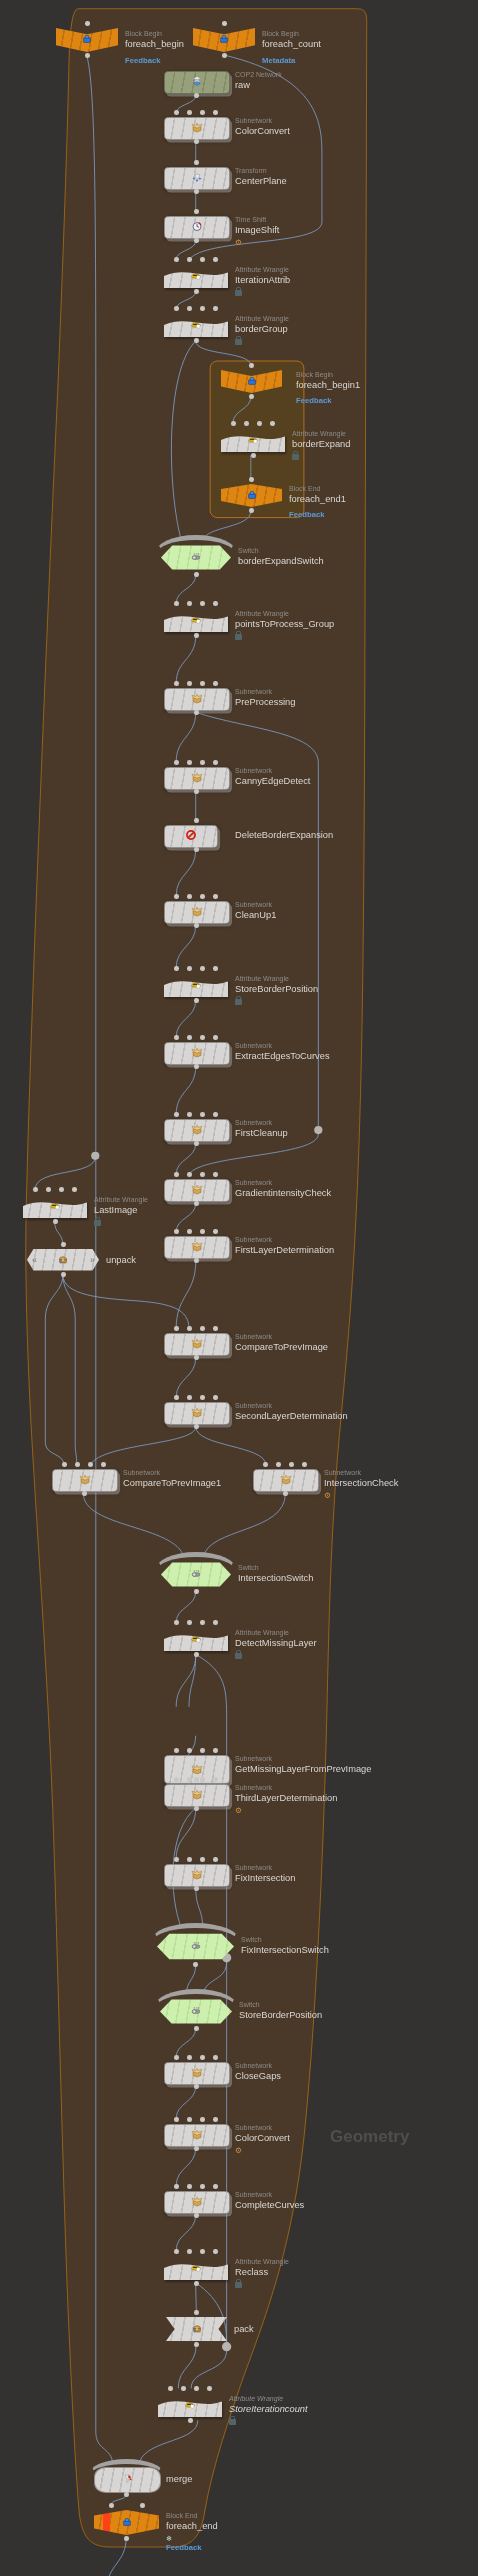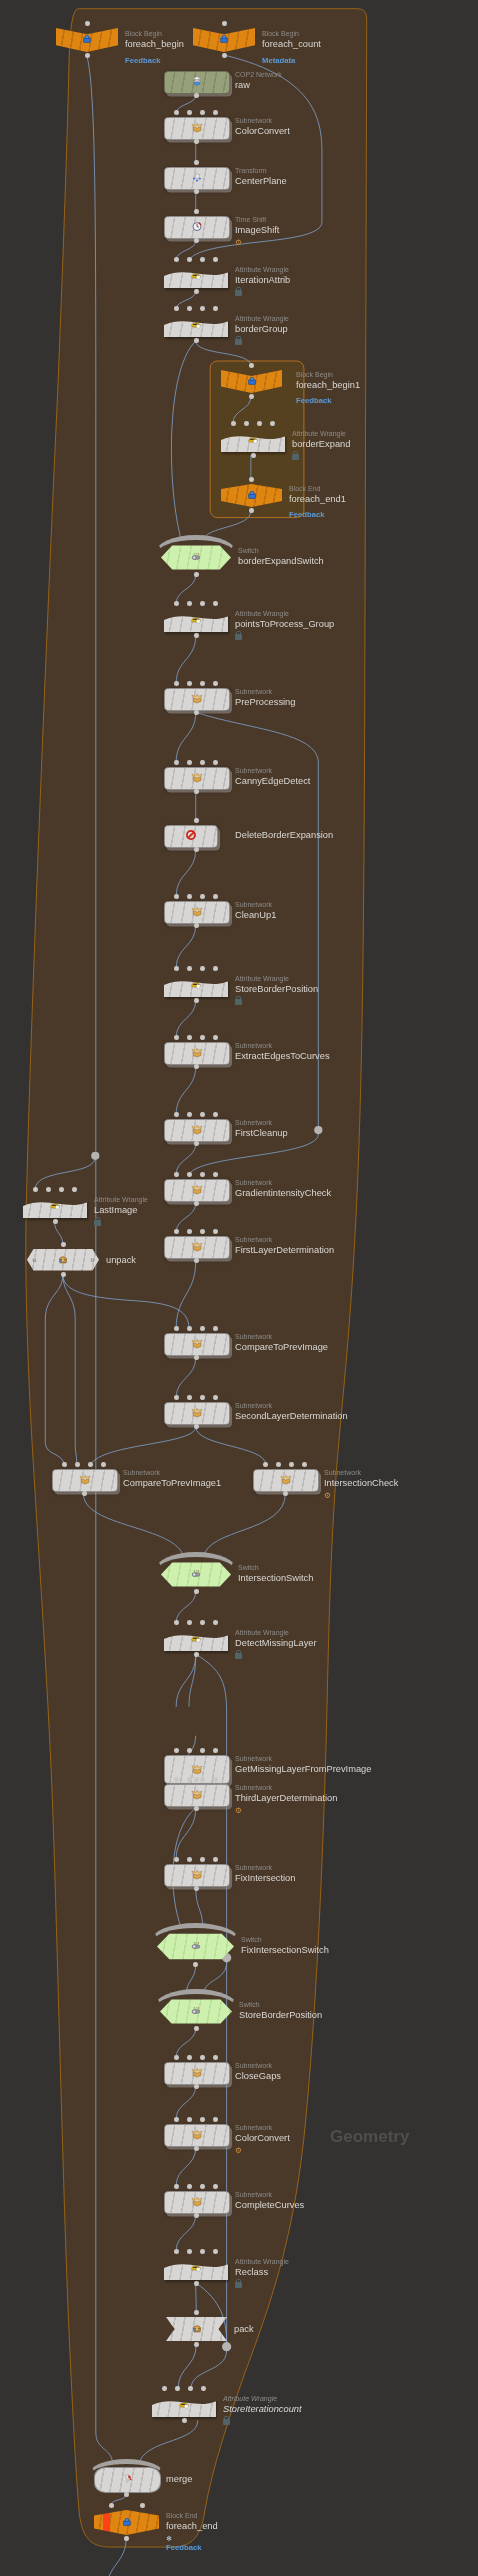--- a/index.html
+++ b/index.html
@@ -804,21 +804,21 @@
           </svg></span>
         <span class="chev" style="left: 7%;">»</span>
         <span class="chev" style="right: 7%;">«</span>
       </div>
       <div class="dot" style="left: 28px; top: -6.7px;"></div>
       <div class="dot" style="left: 28px; top: 25px;"></div>
       <div class="labels" style="left: 68px; top: 6.7px;">
         <div class="lbl-name">pack</div>
       </div>
     </div>
-    <div class="node" style="left: 152px; top: 2393px; width: 64px; height: 24px; font-style: italic;">
+    <div class="node" style="left: 158px; top: 2393px; width: 64px; height: 24px; font-style: italic;">
       <div class="body wrangle clipped">
         <span class="icon"><svg width="11.3" height="11.3" viewBox="0 0 20 20" xmlns="http://www.w3.org/2000/svg">
             <path d="M5,12 C5,6 15,6 15,12" fill="#e8b912" stroke="#7a5c00" stroke-width="0.8"></path>
             <ellipse cx="10" cy="12.5" rx="8" ry="3.2" fill="#e8b912" stroke="#7a5c00" stroke-width="0.8"></ellipse>
             <path d="M5,11 h10" stroke="#222222" stroke-width="1.6"></path>
             <rect x="11" y="11" width="6" height="6" fill="#ffffff" stroke="#888888" stroke-width="0.5" transform="rotate(15 14 14)"></rect>
           </svg></span>
       </div>
       <div class="dot" style="left: 10px; top: -6.7px;"></div>
       <div class="dot" style="left: 23px; top: -6.7px;"></div>

